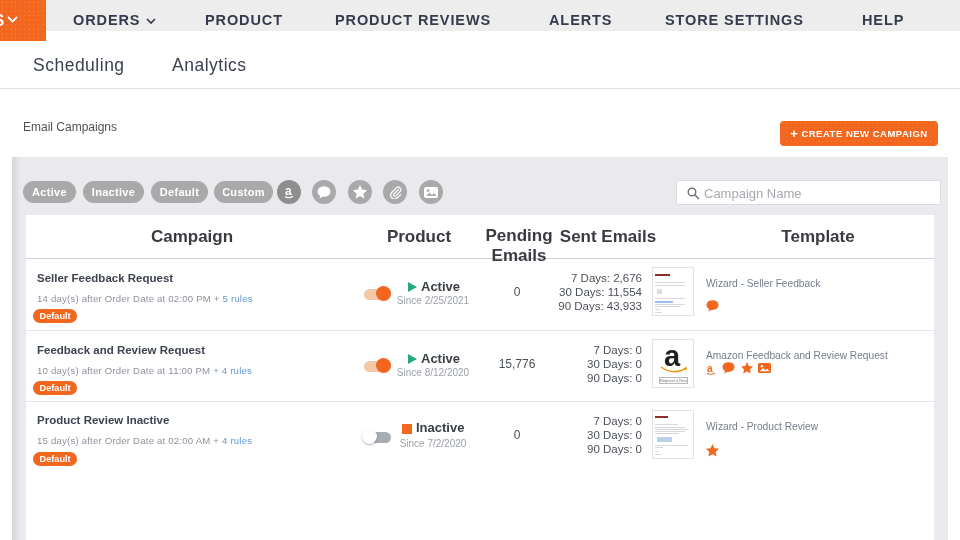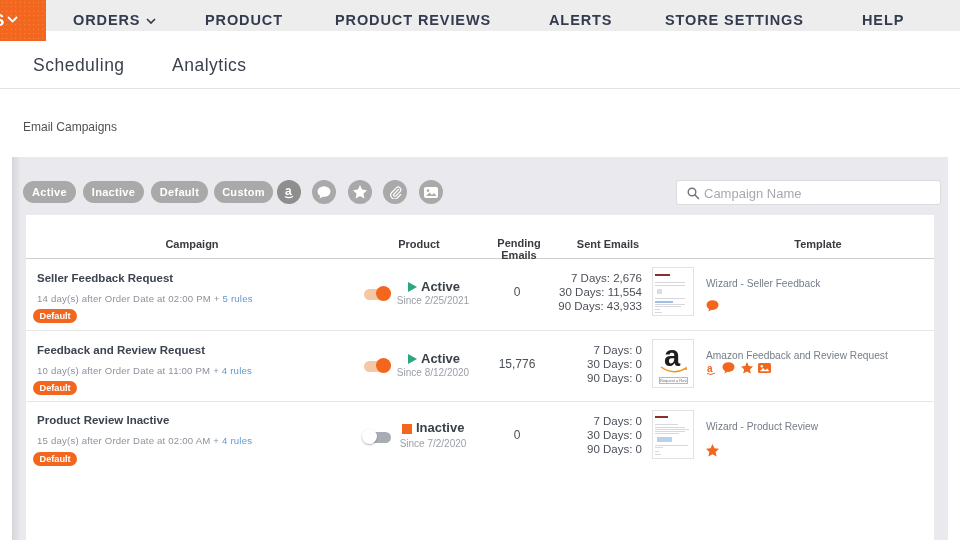--- a/index.html
+++ b/index.html
@@ -41,21 +41,21 @@
 .circ { position:absolute; top:23px; width:24px; height:24px; border-radius:50%; background:#a9a9a9; }
 .circ svg { position:absolute; }
 .search { position:absolute; left:664px; top:23px; width:265px; height:25px; background:#fff;
   border:1px solid #dcdce0; border-radius:3px; }
 .search svg { position:absolute; left:10px; top:6px; }
 .search .ph { position:absolute; left:27px; top:5px; font-size:13px; color:#a6a9af; }
 
 
 .table { position:absolute; left:14px; top:58px; width:908px; height:325px; background:#fff; }
 .thead { position:absolute; left:0; top:0; width:908px; height:44px; border-bottom:1px solid #cfcfd3; }
-.th { position:absolute; font-size:11px; font-weight:bold; color:#3a3a40; text-align:center;margin-top:11px; }
+.th { position:absolute; font-size:17px; font-weight:bold; color:#3a3a40; text-align:center; }
 .row { position:absolute; left:0; width:908px;padding-left:16px; }
 .rb { border-bottom:1px solid #e7e7ea; }
 .title { position:absolute; left:11px; top:13px; font-size:11.5px; font-weight:bold; color:#3d4350; }
 .sub { position:absolute; left:11px; top:34px; font-size:9.6px; letter-spacing:0.2px; color:#8d929c; white-space:nowrap; }
 .sub .lnk { color:#5f9ad2; }
 .badge { position:absolute; left:7px; top:50px; height:14px; border-radius:7px; background:#f2661e;
   color:#fff; font-size:9.2px; font-weight:bold; line-height:14px; padding:0 6.5px; }
 .track { position:absolute; left:338px; top:30px; width:27px; height:11px; border-radius:6px; }
 .knob { position:absolute; top:27px; width:15px; height:15px; border-radius:50%; }
 .t-on .track { background:#f5c8a5; }
@@ -97,20 +97,21 @@
         <polyline points="1,1 5.5,5.5 10,1" fill="none" stroke="#fff" stroke-width="1.8"></polyline>
       </svg>
   </div>
 
   <div class="subnav">
     <div class="tab" style="left:33px;">Scheduling</div>
     <div class="tab" style="left:172px;">Analytics</div>
   </div>
 
   <div class="h1">Email Campaigns</div>
+  <div class="createbtn"><span class="plus">+</span>CREATE NEW CAMPAIGN</div>
 
   <div class="panel">
 
     <div class="pill" style="left:11px; width:53px;">Active</div>
     <div class="pill" style="left:71px; width:61px;">Inactive</div>
     <div class="pill" style="left:139px; width:57px;">Default</div>
     <div class="pill" style="left:202px; width:59px;">Custom</div>
 
     <div class="circ" style="left:265px; background:#8e8e8e;">
       <svg style="left:6px; top:3px;" width="12" height="18" viewBox="0 0 12 18">

